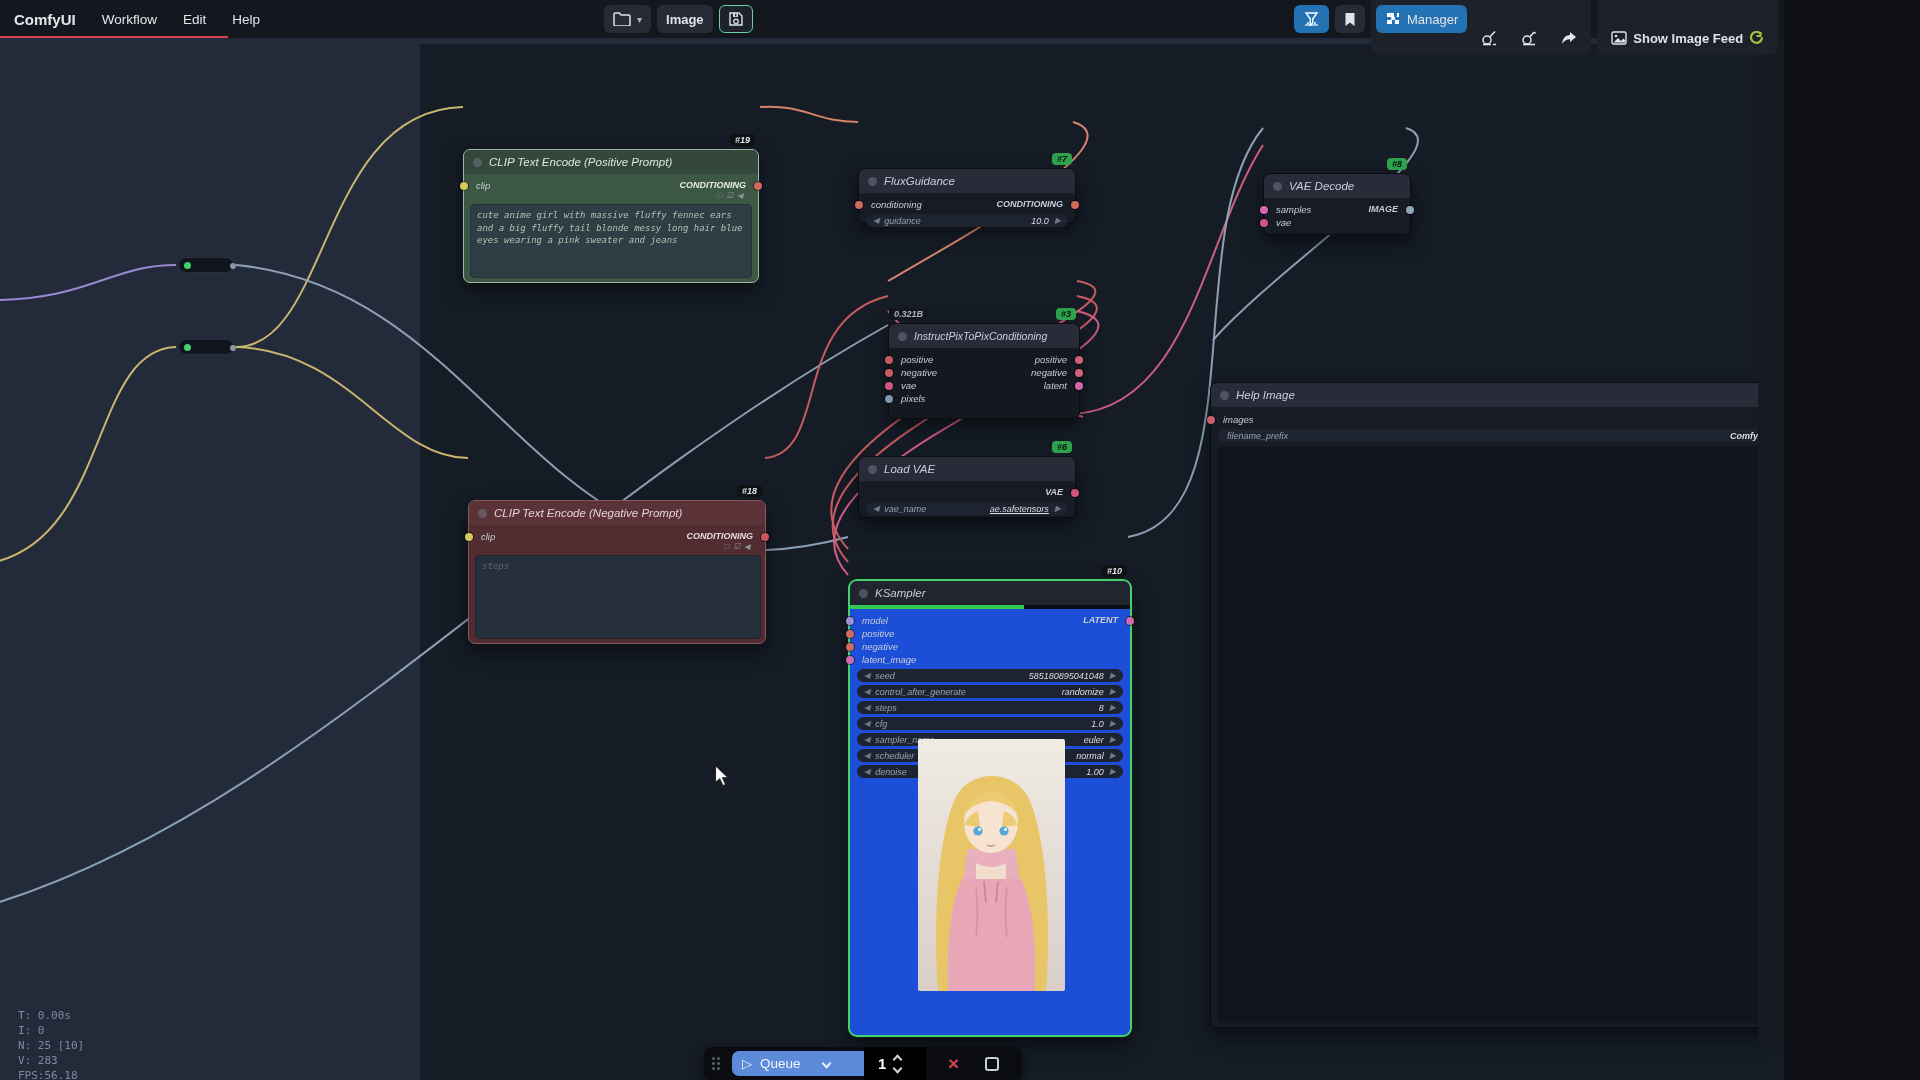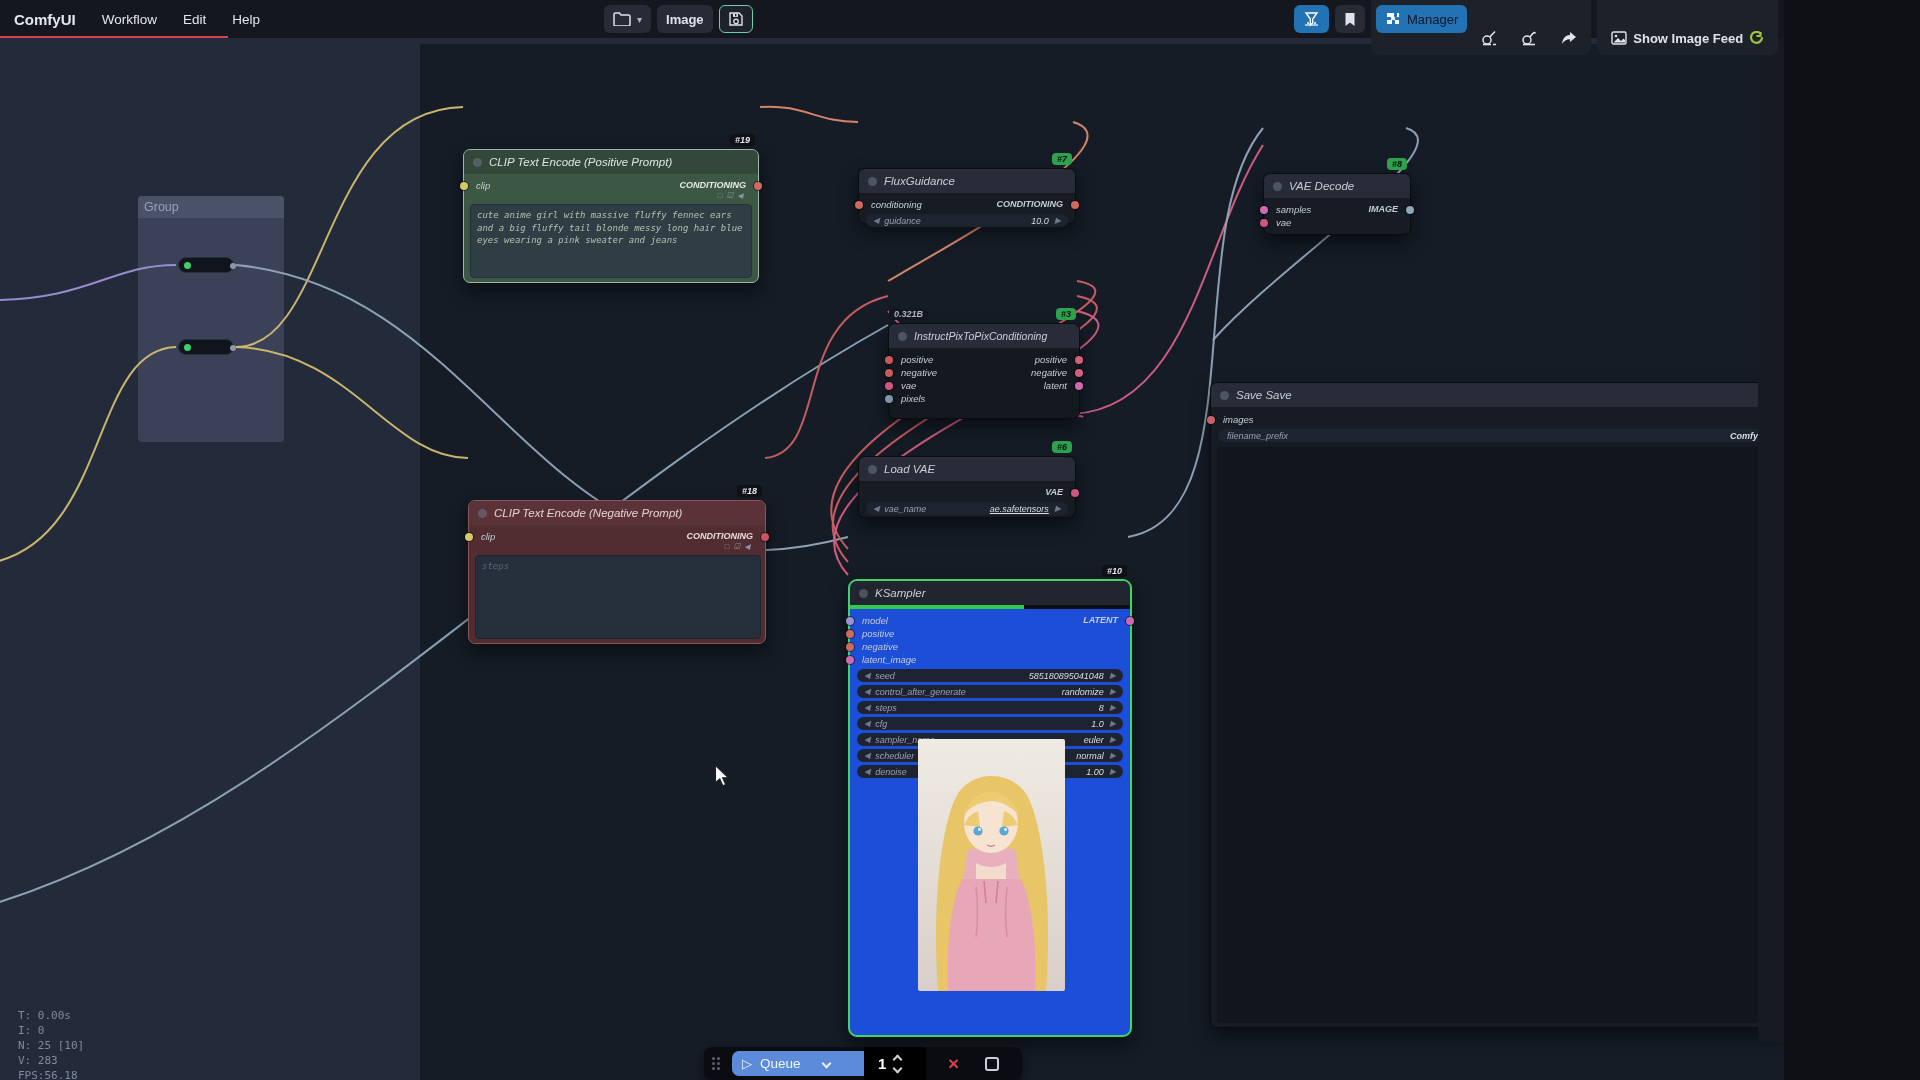--- a/index.html
+++ b/index.html
@@ -10,21 +10,21 @@
   
   #topbar { position:absolute; left:0; top:0; width:1920px; height:38px; background:#15171e; z-index:50; }
   .menu { position:absolute; left:0; top:0; height:38px; display:flex; align-items:center; gap:26px; padding:0 14px; }
   .menu-item { color:#e3e6ec; font-size:13.5px; cursor:default; }
   .menu-item.brand { font-weight:bold; font-size:15px; }
   #menu-underline { position:absolute; left:0; top:36px; width:228px; height:2px; background:#d8414f; }
   .tb-group { position:absolute; top:4px; height:30px; display:flex; align-items:center; gap:6px; }
   .tb-btn { height:28px; min-width:30px; display:flex; align-items:center; justify-content:center; gap:6px;
             background:#272b35; border-radius:6px; padding:0 9px; color:#dfe3ea; font-size:13px; }
   .tb-btn.flat { background:transparent;margin-top:38px; }
-  .tb-btn.blue { background:#2272b4; color:#0f172a; }
+  .tb-btn.blue { background:#2272b4; color:#e5e5e5; }
   .tb-btn.save { border:1px solid #69d1a5; background:#1d222b; }
   .tb-panel { display:flex; align-items:center; gap:4px; background:#1d2129; border-radius:8px; padding:3px 5px; }
   .ticon { display:block; }
   .caret { font-size:10px; color:#aeb4bf; }
 
   
   #canvas { position:absolute; inset:38px 0 0 0; }
   #darkrect { position:absolute; left:420px; top:6px; width:1474px; height:1036px; background:#151c26; }
   #rightrail { position:absolute; right:0; top:0; width:26px; height:1042px; background:#171a21; z-index:40; }
 
@@ -223,23 +223,20 @@
         <svg class="ticon" width="16" height="13" viewBox="0 0 16 13">
             <path d="M1 1.5h14M1 6.5h14M1 11.5h14" stroke="#dfe3ea" stroke-width="1.8"></path>
           </svg>
       </div>
     </div>
   </div>
 
   <div id="canvas">
     <div id="darkrect"></div>
 
-    <div id="group">
-      <div id="group-header">Group</div>
-    </div>
 
     <svg id="wires" width="1894" height="1042" viewBox="0 0 1894 1042">
       <path d="M -10 262 C 90 262, 110 227, 176 227" stroke="#a08fd8"></path>
       <path d="M -10 525 C 110 502, 90 311, 176 309" stroke="#d3bd72"></path>
       <path d="M 236 309 C 330 309, 320 72, 463 69" stroke="#d3bd72"></path>
       <path d="M 236 309 C 350 312, 390 420, 468 420" stroke="#d3bd72"></path>
       <path d="M 236 227 C 500 252, 540 582, 848 499" stroke="#93a7bc"></path>
       <path d="M -10 867 C 300 772, 540 482, 888 287" stroke="#8fa6ba"></path>
       <path d="M 760 69 C 805 66, 815 84, 858 84" stroke="#dd8a6d"></path>
       <path d="M 1073 84 C 1135 102, 985 187, 888 243" stroke="#dd8a6d"></path>
@@ -347,21 +344,21 @@
         <div class="col">
           <div class="slot out" style="font-weight:bold;font-size:9px;"><i class="sdot" style="background:#8ea6ba;"></i><span>IMAGE</span></div>
         </div>
       </div>
     </div>
 
     <div class="node" id="node-saveimg">
       <span class="nbadge green">#27</span>
       <div class="nhead">
           <i class="cdot"></i>
-          <span>Save Save</span>
+          <span>Help Image</span>
         </div>
       <div class="io" style="padding-top:6px;">
         <div class="slot in"><i class="sdot" style="background:#c95f6a;"></i><span>images</span></div>
       </div>
       <div class="widget">
         <span class="wlab" style="margin-left:2px;">filename_prefix</span>
         <span class="wval" style="font-weight:bold;">ComfyUI</span>
       </div>
       <div class="bigbody"></div>
     </div>

